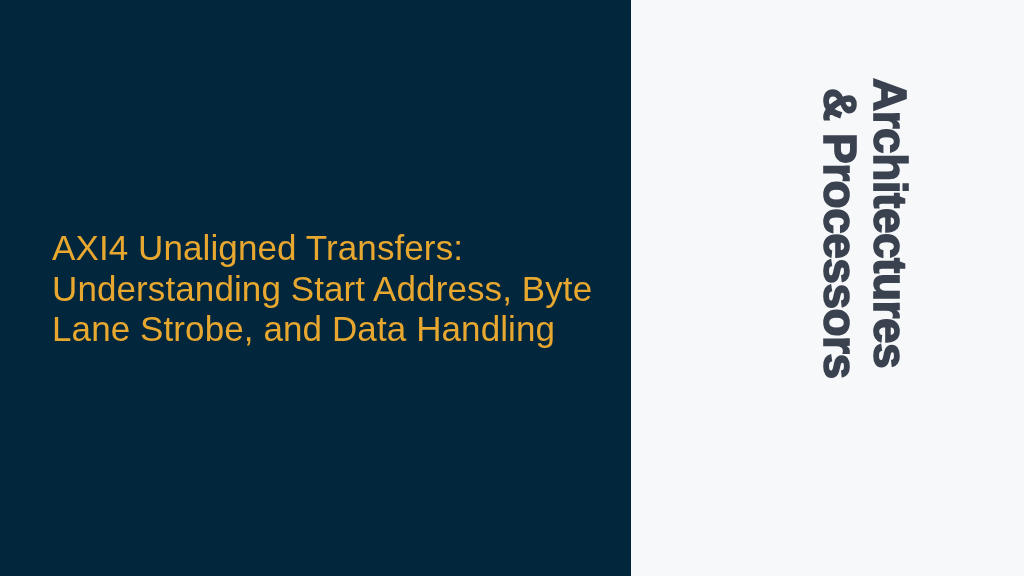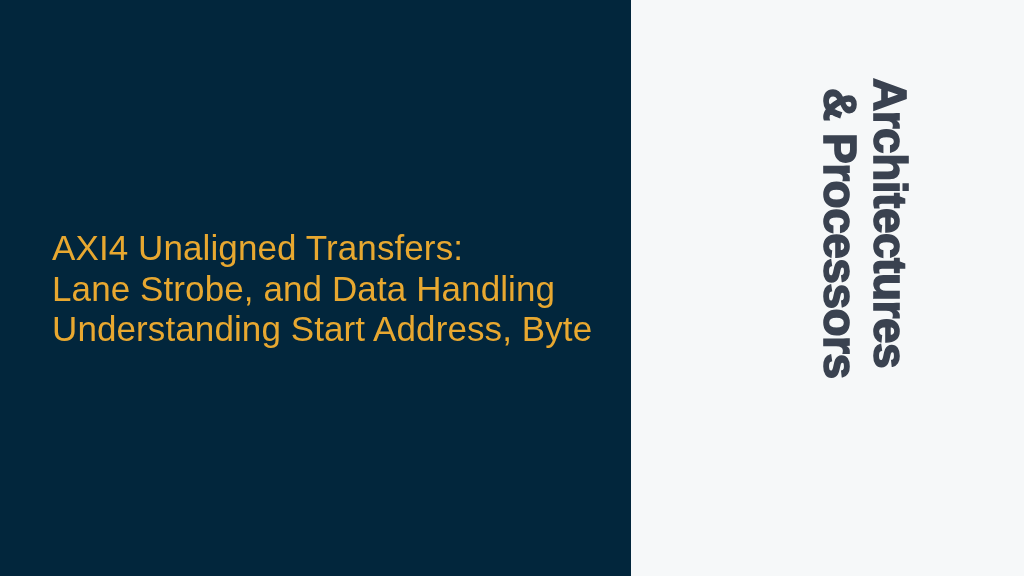--- a/index.html
+++ b/index.html
@@ -92,22 +92,22 @@
   }
 </style>
 </head>
 <body>
 
 <div class="slide">
 
   <div class="left-panel">
     <div class="title-block">
       <span class="title-line">AXI4 Unaligned Transfers:</span>
+      <span class="title-line">Understanding Start Address, Byte</span>
       <span class="title-line">Lane Strobe, and Data Handling</span>
-      <span class="title-line">Understanding Start Address, Byte</span>
     </div>
   </div>
 
   <div class="right-panel">
     <div class="vertical-stack">
       <span class="vtext vtext-architectures">Architectures</span>
       <span class="vtext vtext-processors">&amp; Processors</span>
     </div>
   </div>
 

